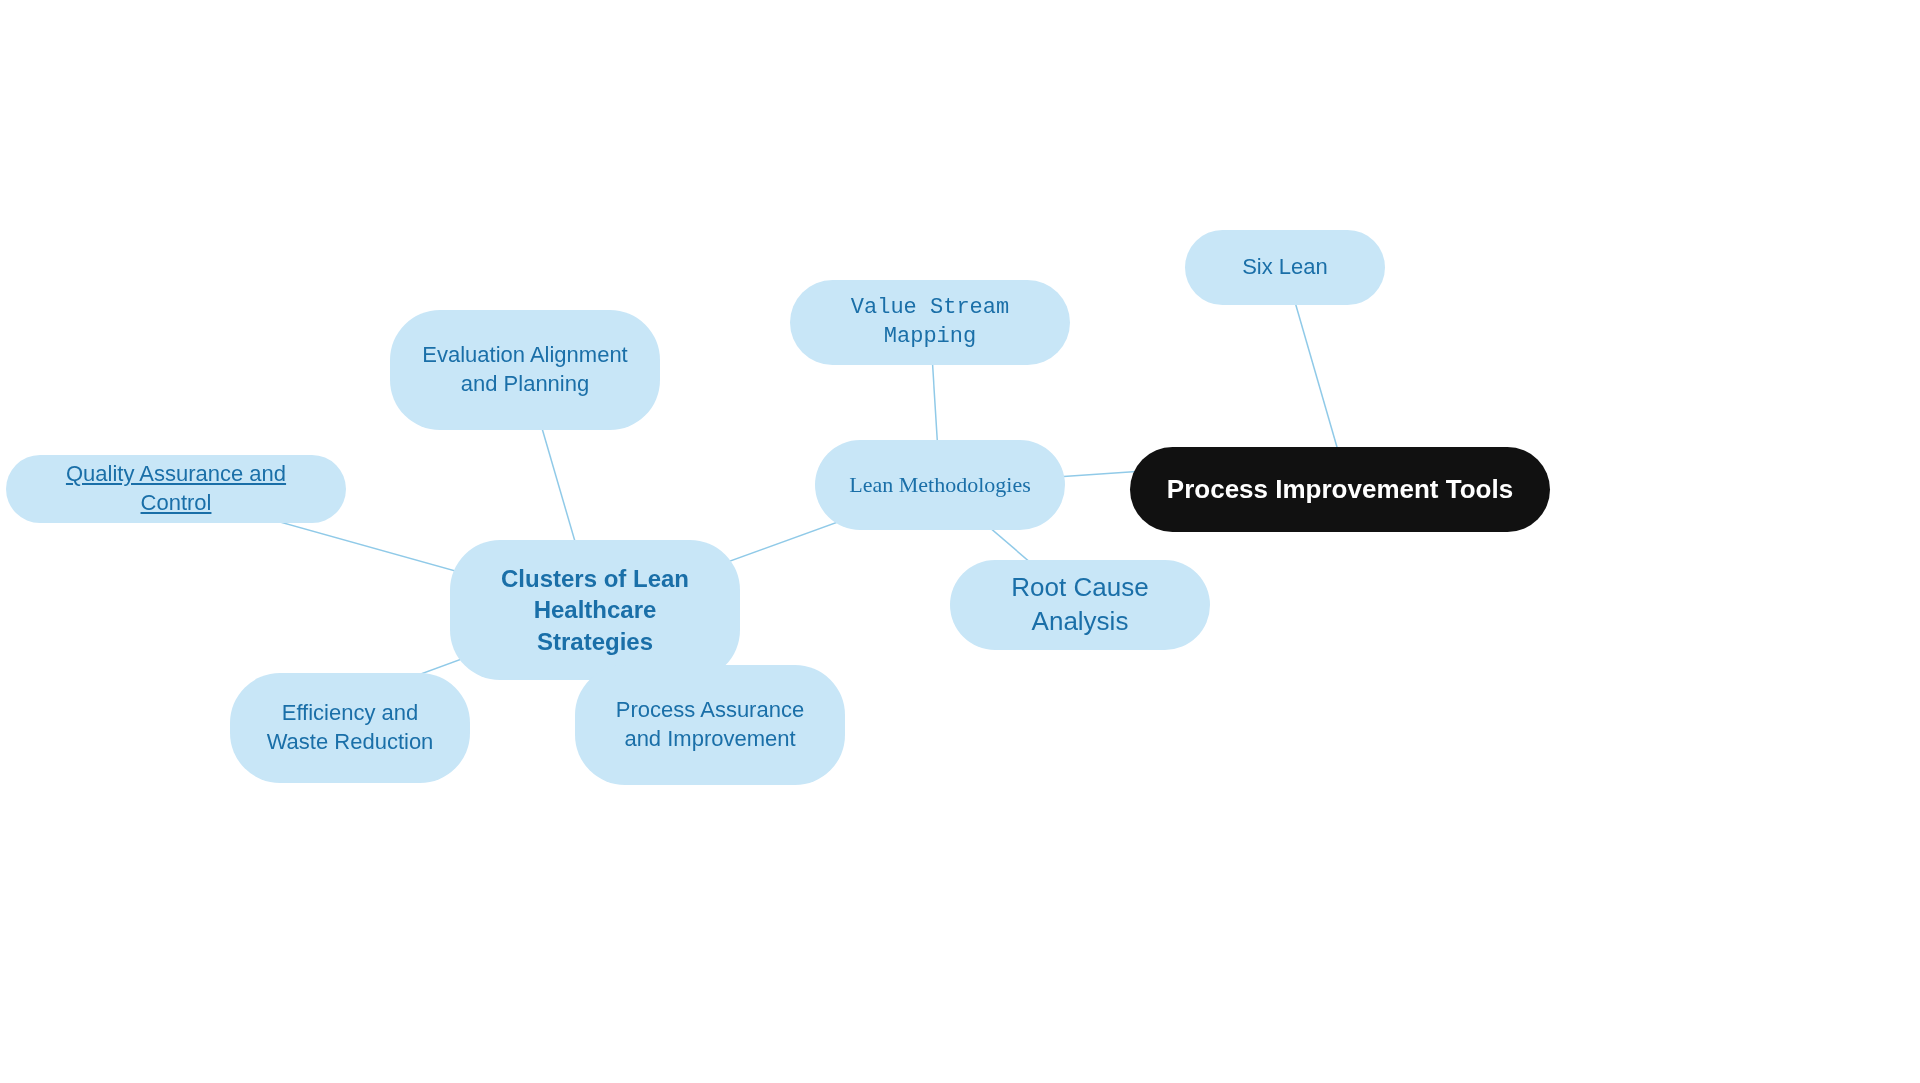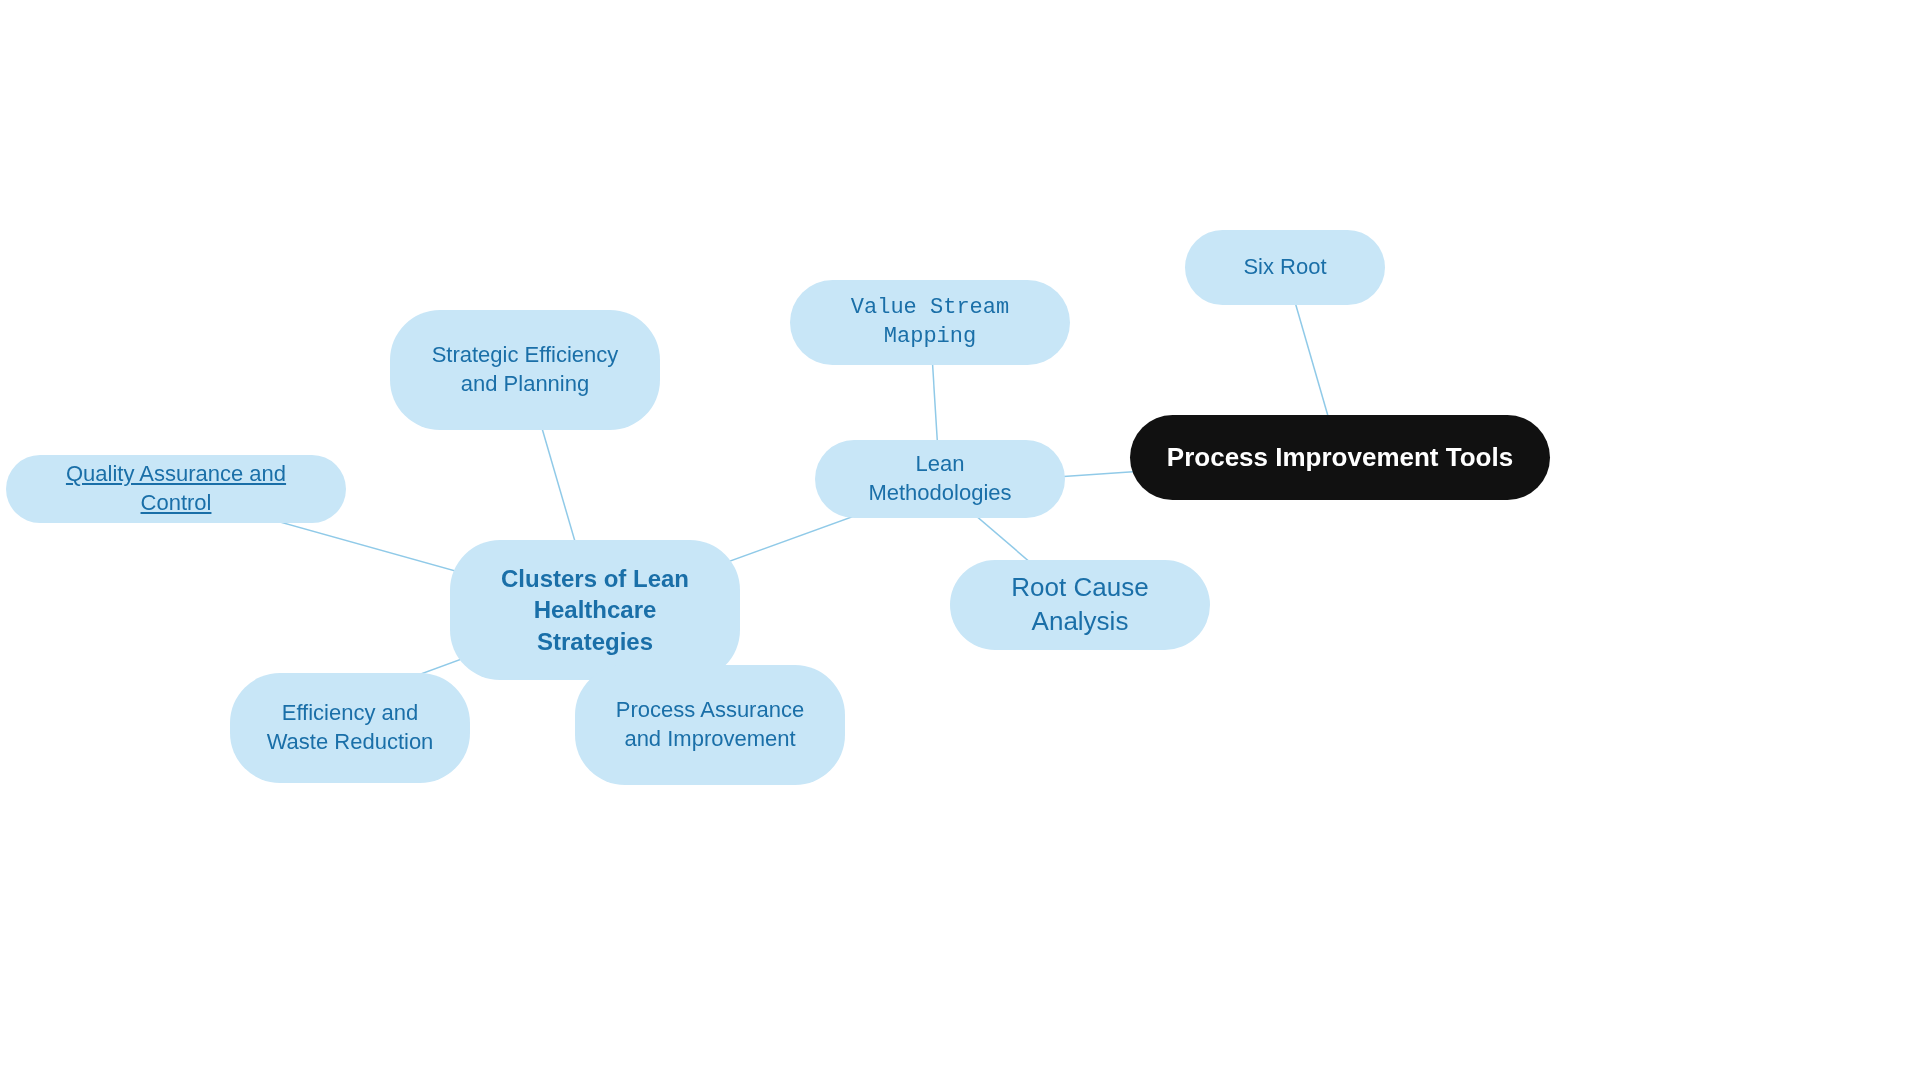--- a/index.html
+++ b/index.html
@@ -33,20 +33,21 @@
     }
     .node-light {
       background: #c8e6f7;
       color: #1a6fa8;
       border: none;
     }
     .node-dark {
       background: #111111;
       color: #ffffff;
       border: none;
+      margin-top: 32px;
     }
     
     #node-center {
       width: 290px;
       height: 140px;
       left: 450px;
       top: 540px;
       font-size: 24px;
       font-weight: 600;
     }
@@ -75,24 +76,25 @@
     }
     #node-process-eval {
       width: 270px;
       height: 120px;
       left: 575px;
       top: 665px;
       font-size: 22px;
     }
     #node-lean-meth {
       width: 250px;
-      height: 78px;
+      height: 90px;
       left: 815px;
       top: 440px;
       font-size: 22px;
+      font-family: Liberation Serif, serif;
     }
     #node-vsm {
       width: 280px;
       height: 85px;
       left: 790px;
       top: 280px;
       font-size: 22px;
       font-family: Liberation Mono, monospace;
     }
     #node-rca {
@@ -130,27 +132,27 @@
     <line x1="940" y1="485" x2="930" y2="322.5" stroke="#90cae8" stroke-width="1.5"></line>
     <line x1="940" y1="485" x2="1080" y2="605" stroke="#90cae8" stroke-width="1.5"></line>
     <line x1="940" y1="485" x2="1340" y2="457.5" stroke="#90cae8" stroke-width="1.5"></line>
     <line x1="1340" y1="457.5" x2="1285" y2="267.5" stroke="#90cae8" stroke-width="1.5"></line>
   </svg>
 
 <div id="node-center" class="node node-light">Clusters of Lean Healthcare Strategies</div>
 
 <div id="node-quality" class="node node-light">Quality Assurance and Control</div>
 
-<div id="node-strategic" class="node node-light">Strategic Efficiency and Planning</div>
+<div id="node-strategic" class="node node-light">Evaluation Alignment and Planning</div>
 
 <div id="node-efficiency" class="node node-light">Efficiency and Waste Reduction</div>
 
 <div id="node-process-eval" class="node node-light">Process Assurance and Improvement</div>
 
 <div id="node-lean-meth" class="node node-light">Lean Methodologies</div>
 
 <div id="node-vsm" class="node node-light">Value Stream Mapping</div>
 
 <div id="node-rca" class="node node-light">Root Cause Analysis</div>
 
 <div id="node-process-tools" class="node node-dark">Process Improvement Tools</div>
 
-<div id="node-six-sigma" class="node node-light">Six Root</div>
+<div id="node-six-sigma" class="node node-light">Six Lean</div>
 
 </body></html>

